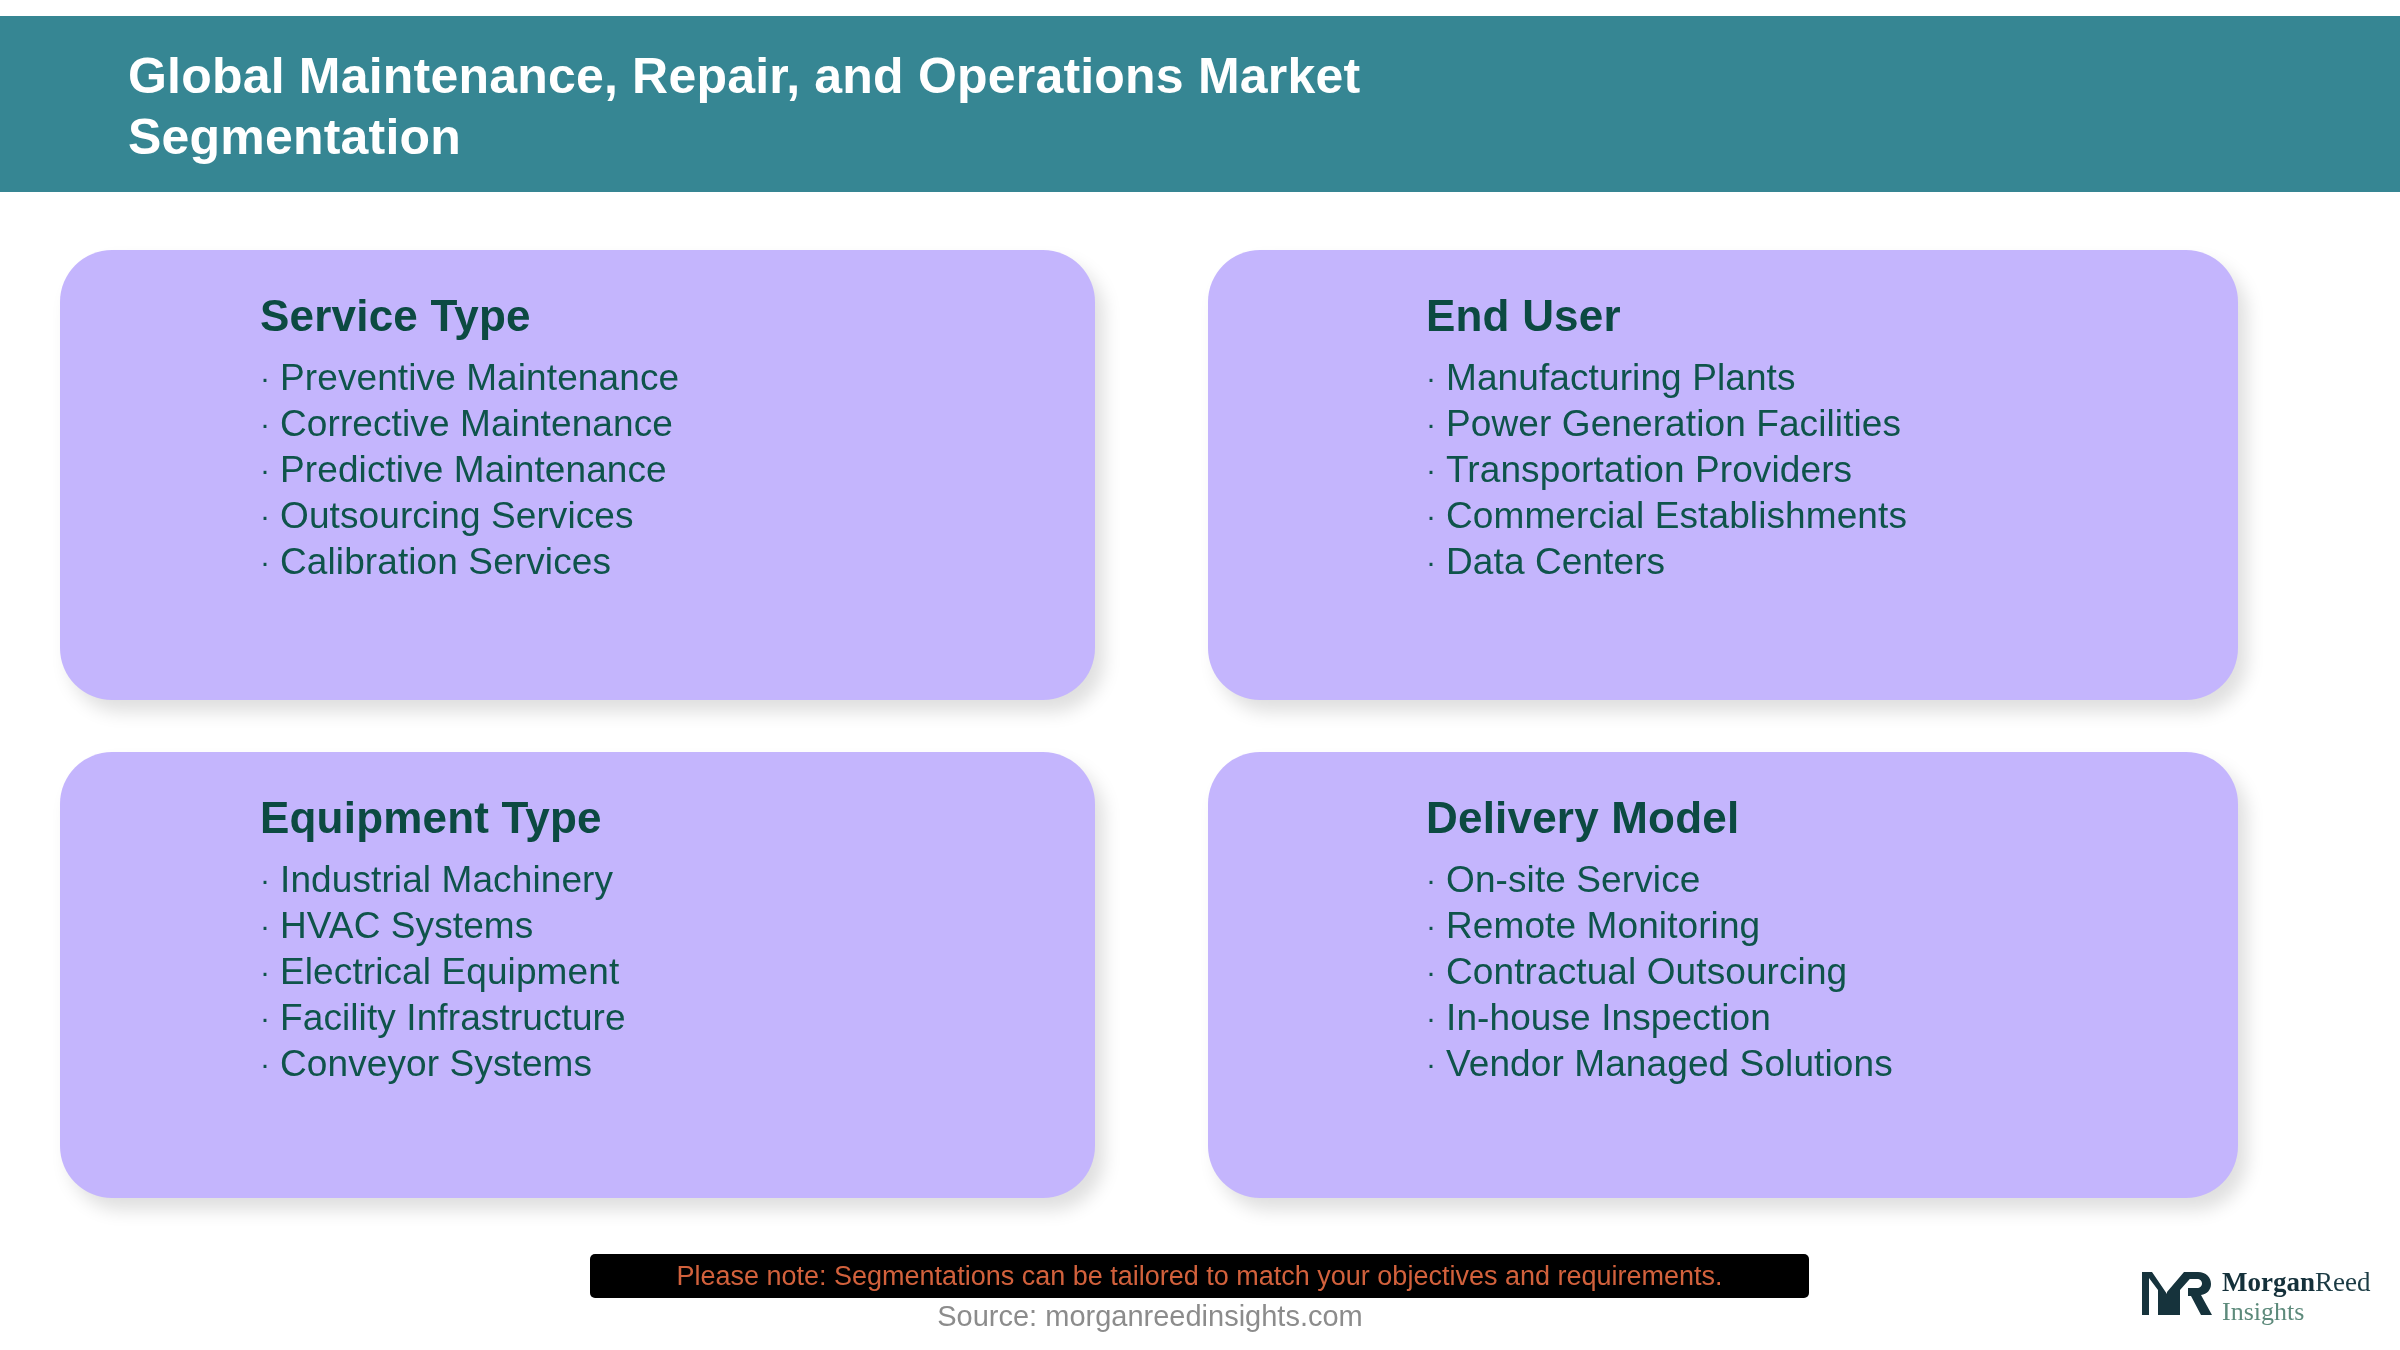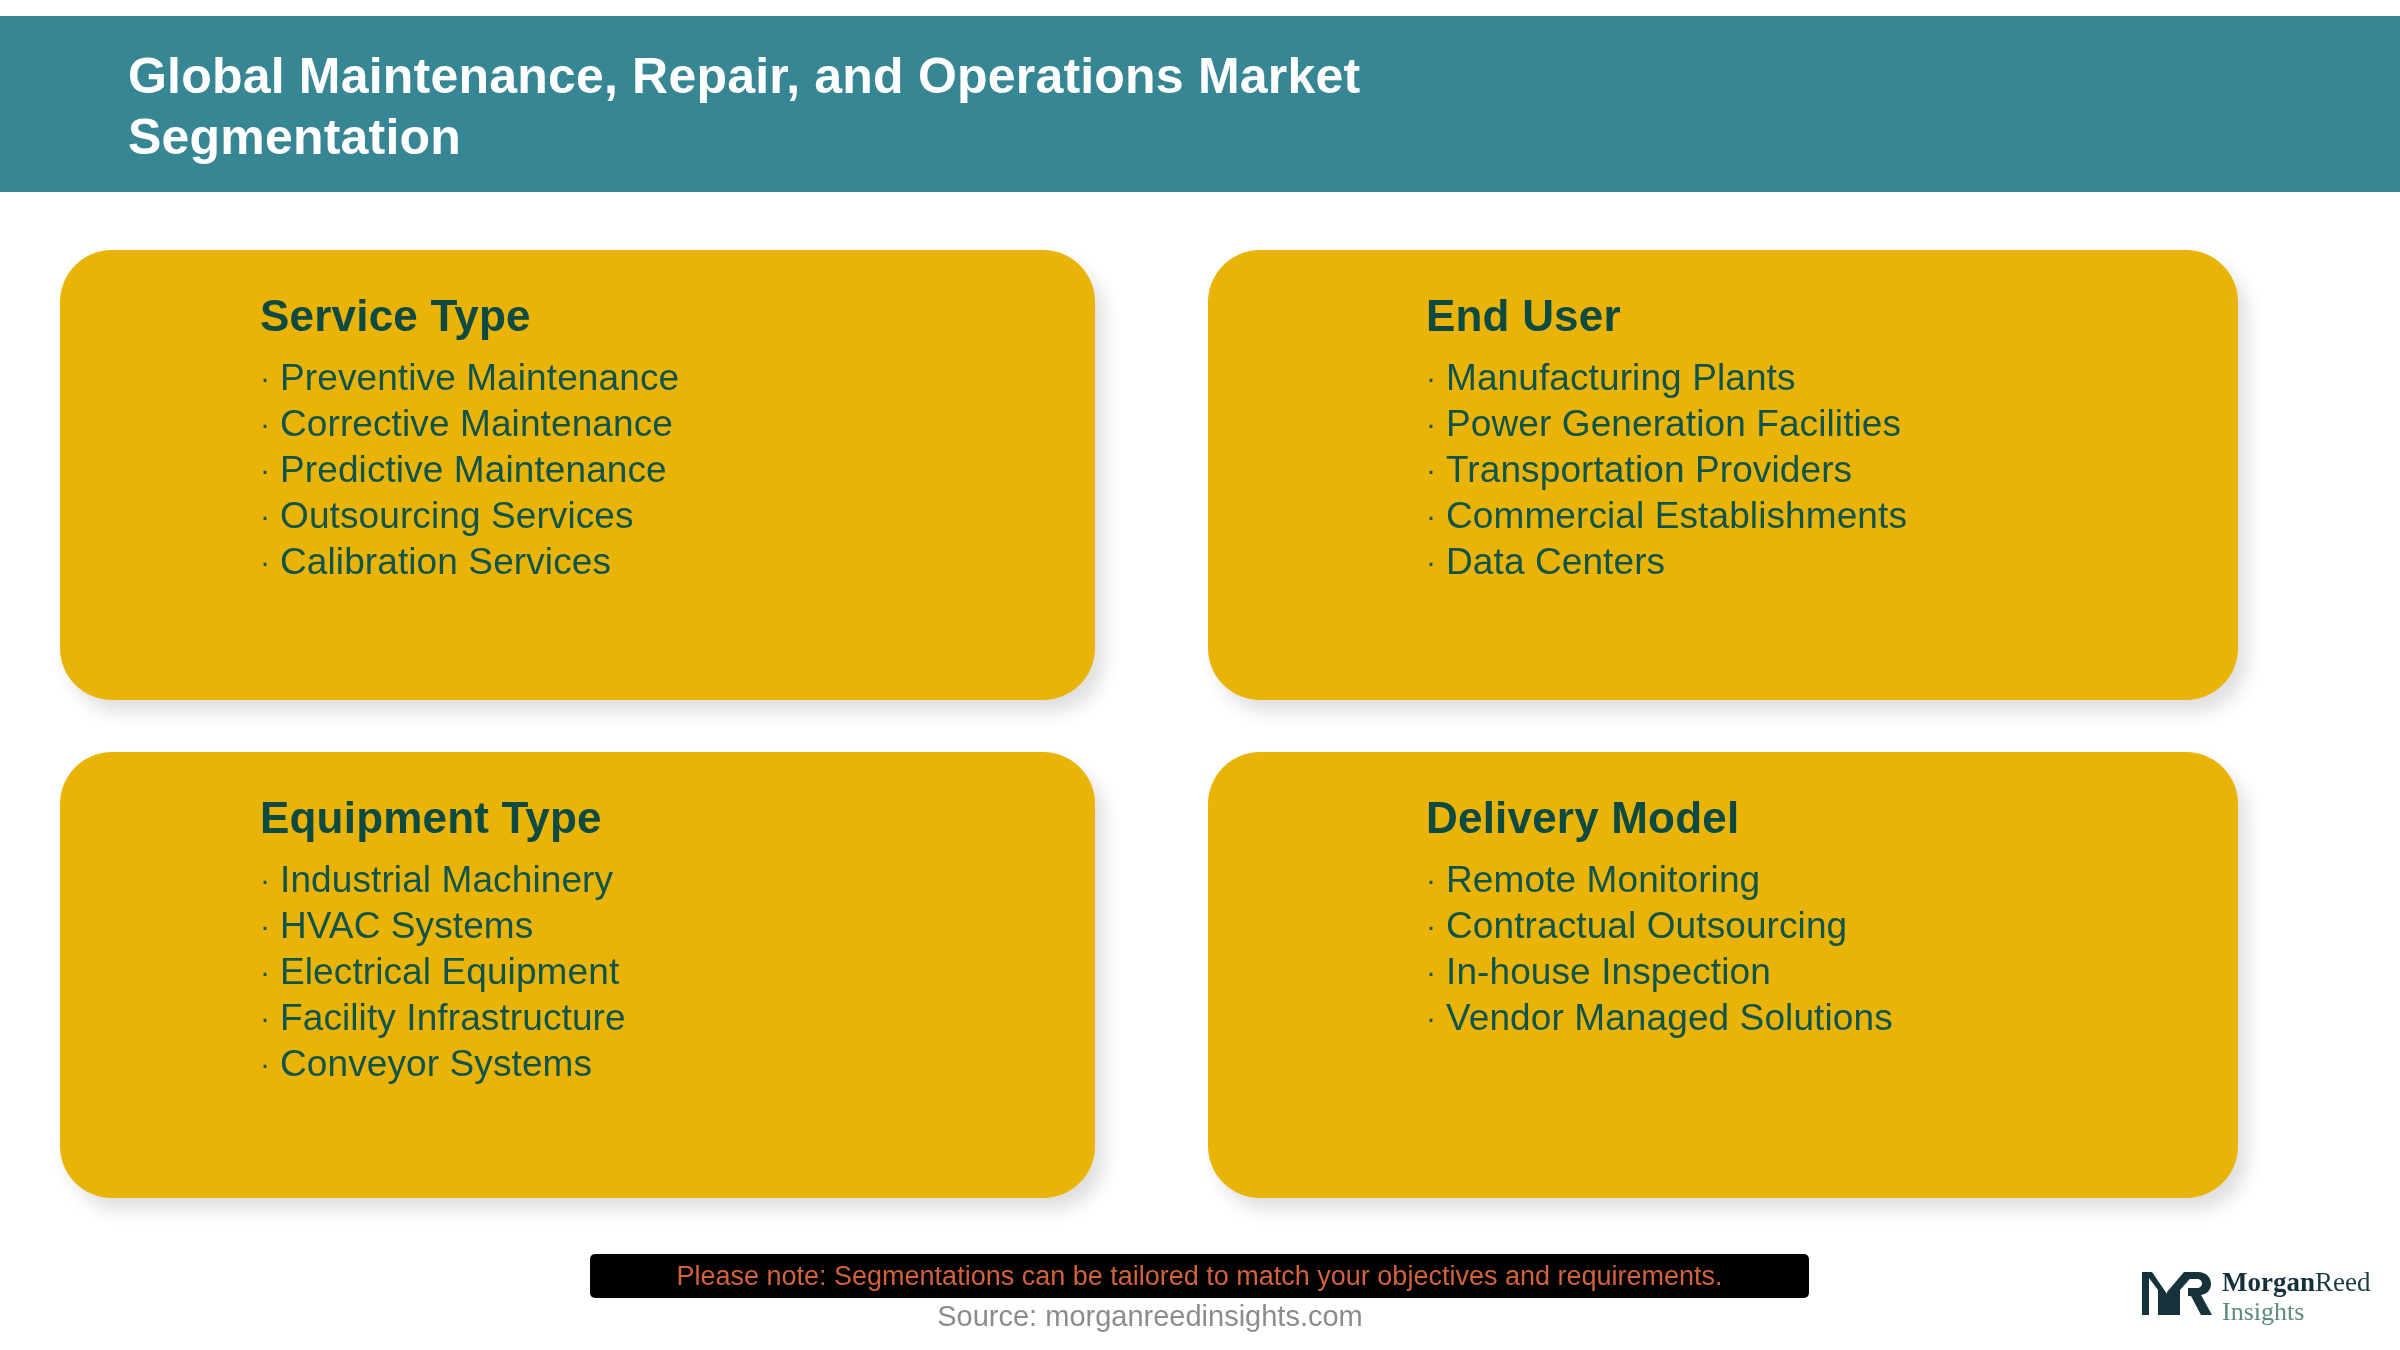--- a/index.html
+++ b/index.html
@@ -42,21 +42,21 @@
   
   .cards-area {
     position: absolute;
     left: 0;
     top: 176px;
     width: 2400px;
     height: 1030px;
   }
   .seg-card {
     position: absolute;
-    background: #eab308;
+    background: #c4b5fd;
     border-radius: 52px;
     box-shadow: 9px 12px 18px rgba(0, 0, 0, 0.13);
     box-sizing: border-box;
     overflow: hidden;
   }
   .seg-card.pos-0 { left: 60px;   top: 74px;  width: 1035px; height: 450px; }
   .seg-card.pos-1 { left: 1208px; top: 74px;  width: 1030px; height: 450px; }
   .seg-card.pos-2 { left: 60px;   top: 576px; width: 1035px; height: 446px; }
   .seg-card.pos-3 { left: 1208px; top: 576px; width: 1030px; height: 446px; }
 
@@ -234,20 +234,21 @@
         <li><span class="bullet-dot">·</span><span class="item-label">Facility Infrastructure</span></li>
         <li><span class="bullet-dot">·</span><span class="item-label">Conveyor Systems</span></li>
       </ul>
     </div>
   </div>
 
   <div class="seg-card pos-3">
     <div class="card-inner">
       <div class="card-title">Delivery Model</div>
       <ul class="card-list">
+        <li><span class="bullet-dot">·</span><span class="item-label">On-site Service</span></li>
         <li><span class="bullet-dot">·</span><span class="item-label">Remote Monitoring</span></li>
         <li><span class="bullet-dot">·</span><span class="item-label">Contractual Outsourcing</span></li>
         <li><span class="bullet-dot">·</span><span class="item-label">In-house Inspection</span></li>
         <li><span class="bullet-dot">·</span><span class="item-label">Vendor Managed Solutions</span></li>
       </ul>
     </div>
   </div>
 
 </div>
 

